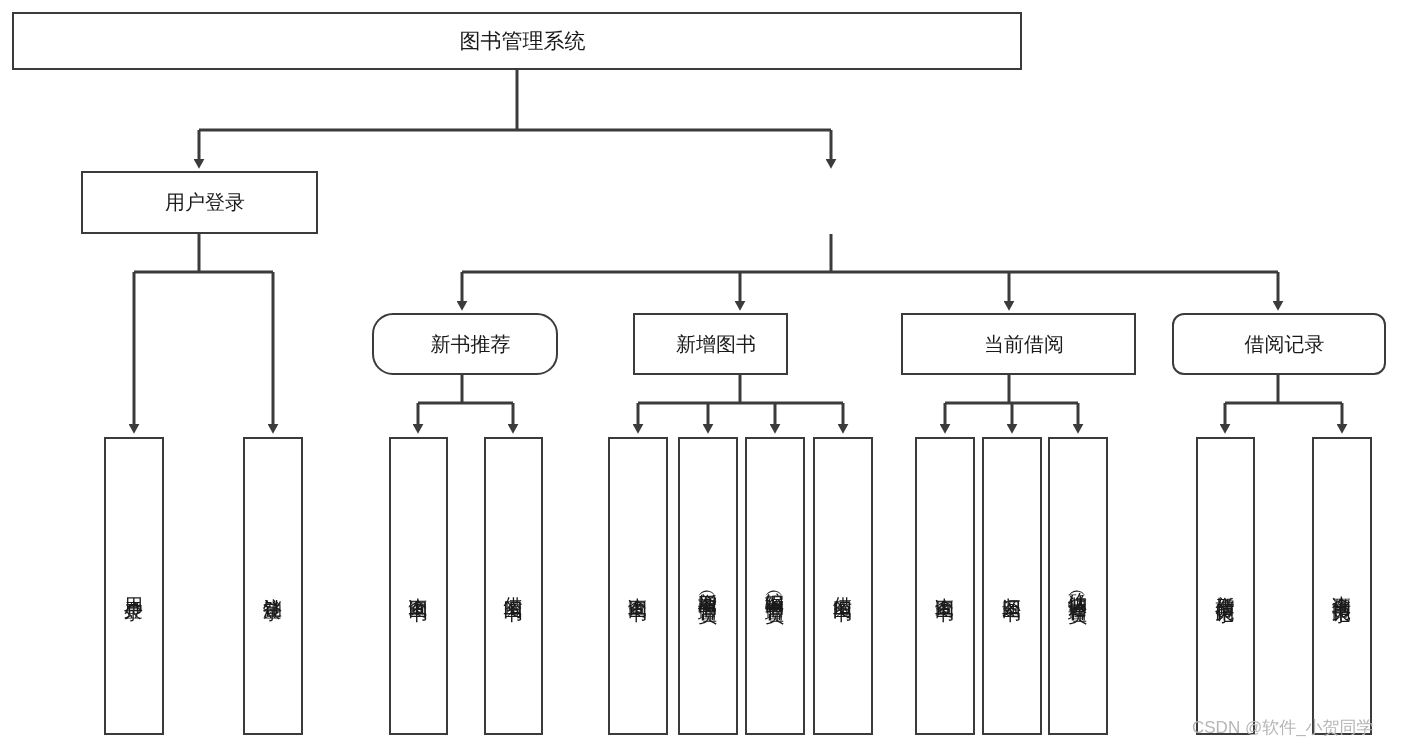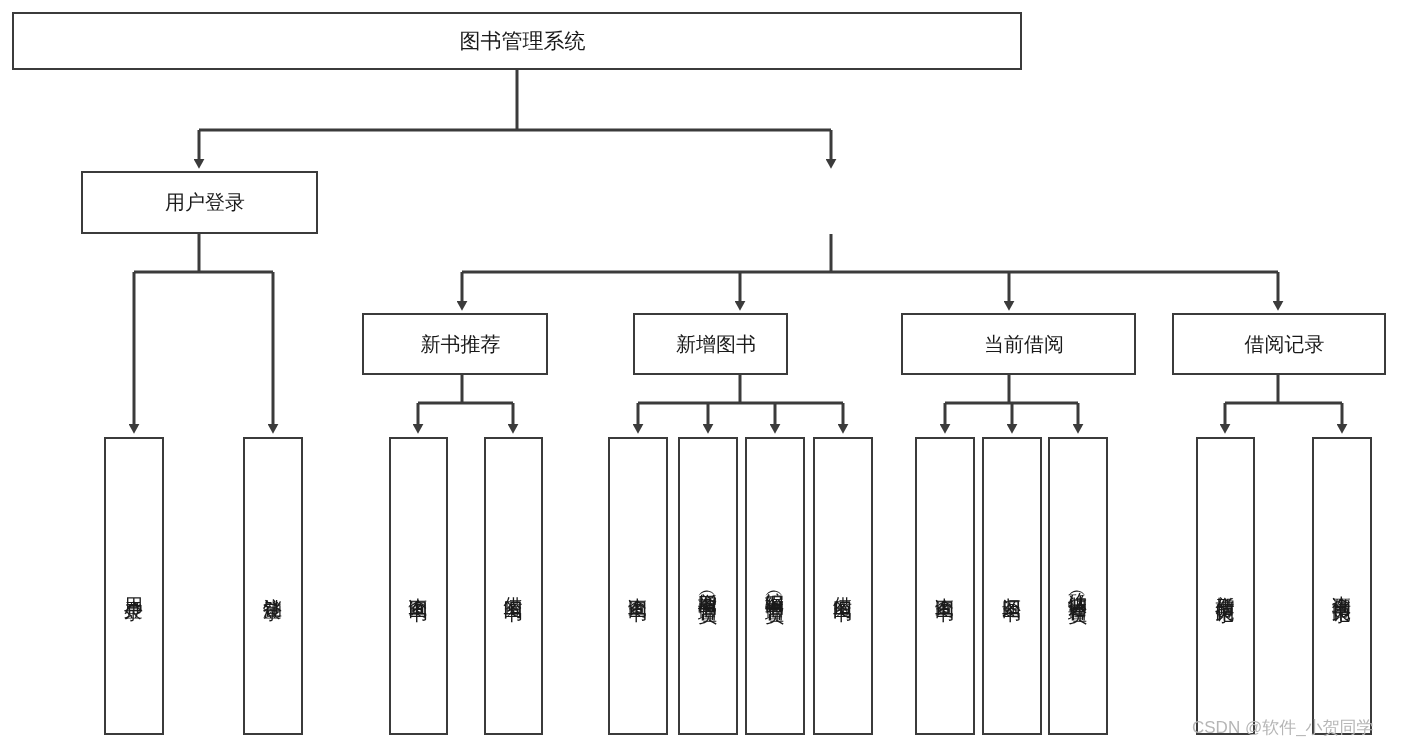--- a/index.html
+++ b/index.html
@@ -123,30 +123,30 @@
   </svg>
 
   <div class="node root" style="left:12px; top:12px; width:1010px; height:58px;">
     <span>图书管理系统</span>
   </div>
 
   <div class="node tier1" style="left:81px; top:171px; width:237px; height:63px;">
     <span>用户登录</span>
   </div>
 
-  <div class="node tier2" style="left:362px; top:313px; width:186px; height:62px;">
+  <div class="node tier2" style="left:372px; top:313px; width:186px; height:62px;border-radius:21px;">
     <span>新书推荐</span>
   </div>
   <div class="node tier2" style="left:633px; top:313px; width:155px; height:62px;">
     <span>新增图书</span>
   </div>
   <div class="node tier2" style="left:901px; top:313px; width:235px; height:62px;">
     <span>当前借阅</span>
   </div>
-  <div class="node tier2" style="left:1172px; top:313px; width:214px; height:62px;">
+  <div class="node tier2" style="left:1172px; top:313px; width:214px; height:62px;border-radius:12px;">
     <span>借阅记录</span>
   </div>
 
   <div class="node leaf" style="left:104px; top:437px; width:60px; height:298px;">
     <span class="vtext">用户登录</span>
   </div>
   <div class="node leaf" style="left:243px; top:437px; width:60px; height:298px;">
     <span class="vtext">注销登录</span>
   </div>
 

